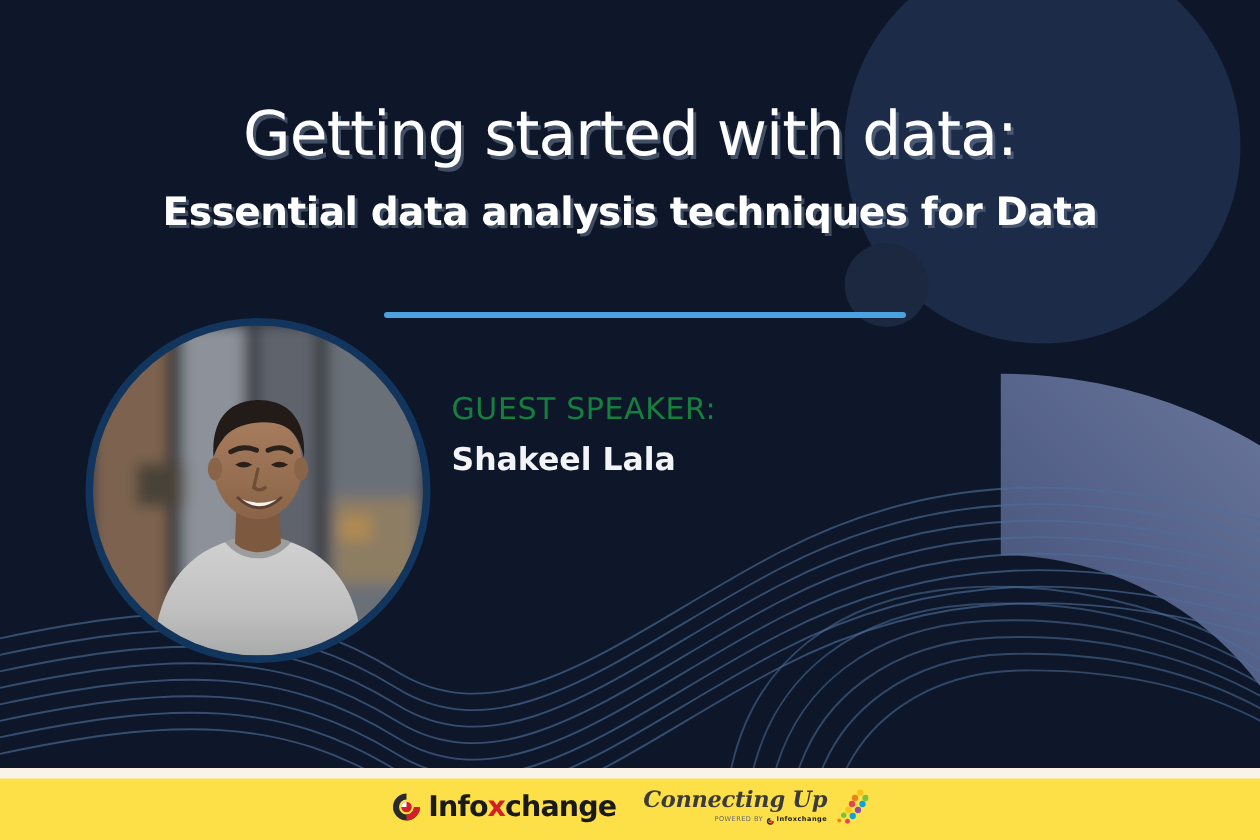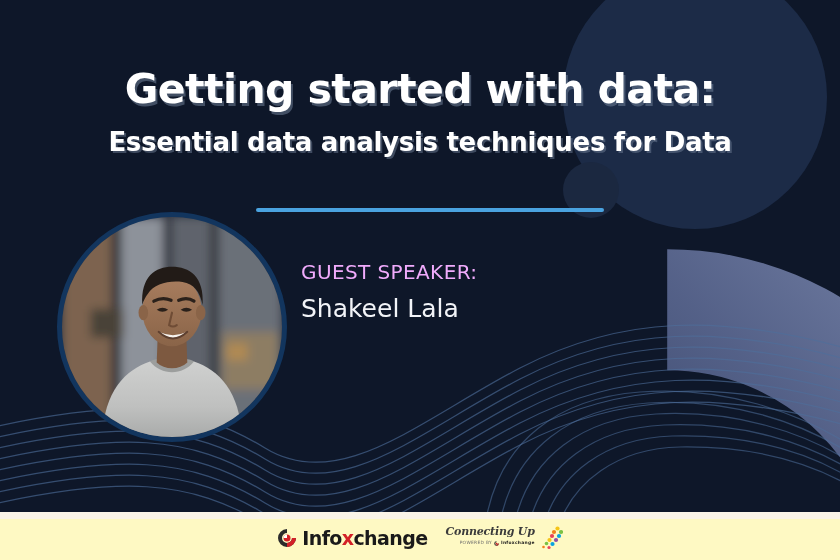--- a/index.html
+++ b/index.html
@@ -29,21 +29,21 @@
     position: absolute;
     left: 0;
     top: 66px;
     width: 840px;
     text-align: center;
     z-index: 5;
   }
   .main-title {
     font-family: "DejaVu Sans", sans-serif;
     font-size: 41px;
-    font-weight: 700;
+    font-weight: 400;
     letter-spacing: -0.6px;
     color: #ffffff;
     line-height: 1.15;
     margin: 0;
     text-shadow: 2px 3px 0 rgba(110,125,150,0.55);
   }
   .sub-title {
     font-family: "DejaVu Sans", sans-serif;
     font-size: 26px;
     font-weight: 700;
@@ -90,41 +90,41 @@
     position: absolute;
     left: 301px;
     top: 260px;
     z-index: 6;
   }
   .speaker-label {
     font-family: "DejaVu Sans", sans-serif;
     font-size: 20px;
     font-weight: 400;
     letter-spacing: 0.4px;
-    color: #f0abfc;
+    color: #15803d;
     margin: 0 0 9px 0;
   }
   .speaker-name,
   .speaker-org {
     font-family: "DejaVu Sans", sans-serif;
-    font-size: 25px;
-    font-weight: 400;
+    font-size: 21px;
+    font-weight: 700;
     color: #f2f4f8;
     margin: 0 0 6px 0;
     line-height: 1.28;
   }
 
   
   .footer {
     position: absolute;
     left: 0;
     top: 512px;
     width: 840px;
     height: 48px;
-    background: #fef9c3;
+    background: #fde047;
     z-index: 8;
     display: flex;
     align-items: center;
     justify-content: center;
   }
   .footer-cream {
     position: absolute;
     left: 0;
     top: 0;
     width: 840px;
@@ -158,21 +158,21 @@
   
   .logo-connectingup {
     display: flex;
     align-items: flex-start;
     gap: 2px;
   }
   .cu-textwrap { display: flex; flex-direction: column; align-items: flex-end; }
   .cu-word {
     font-family: "DejaVu Serif", serif;
     font-style: italic;
-    font-size: 11px;
+    font-size: 15px;
     font-weight: 700;
     letter-spacing: -0.2px;
     color: #3b3b3b;
     line-height: 1.05;
   }
   .cu-sub {
     font-family: "DejaVu Sans", sans-serif;
     font-size: 4.4px;
     letter-spacing: 0.3px;
     color: #6a6a6a;

